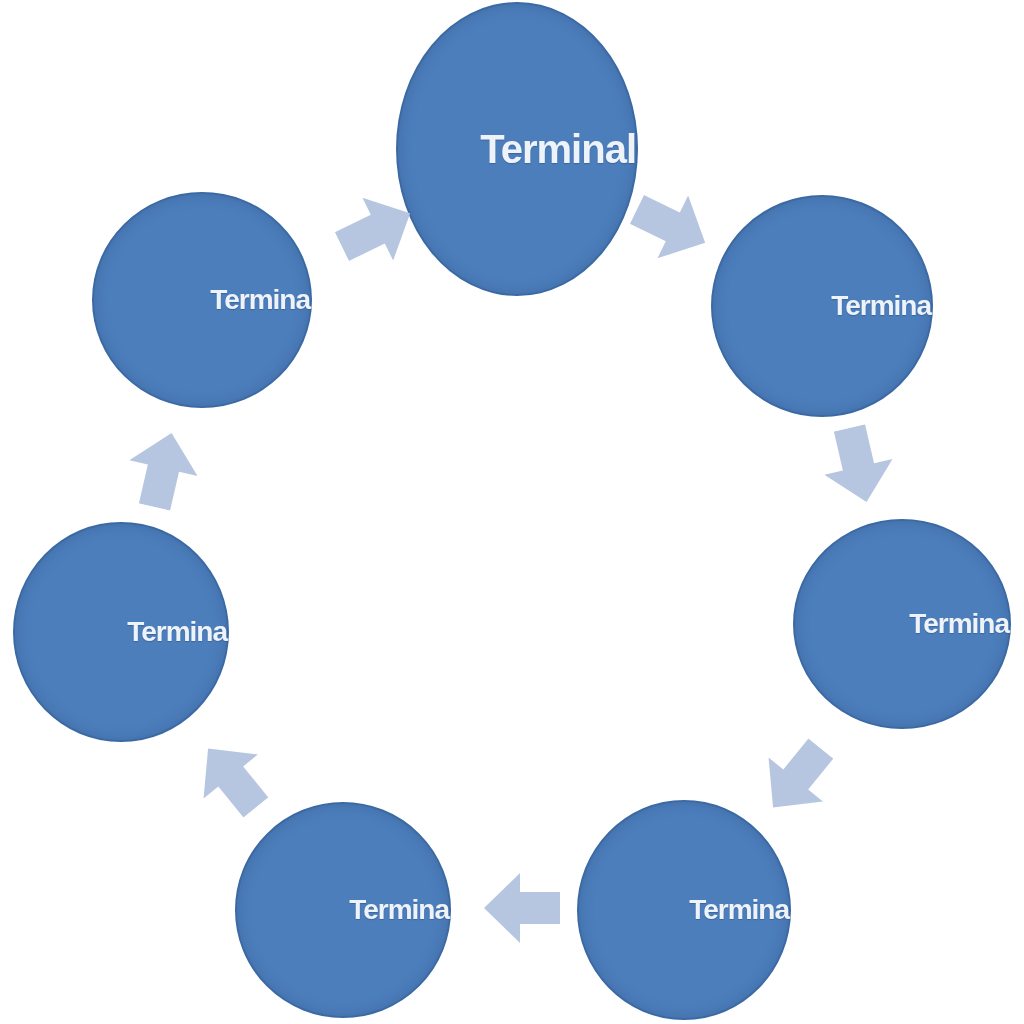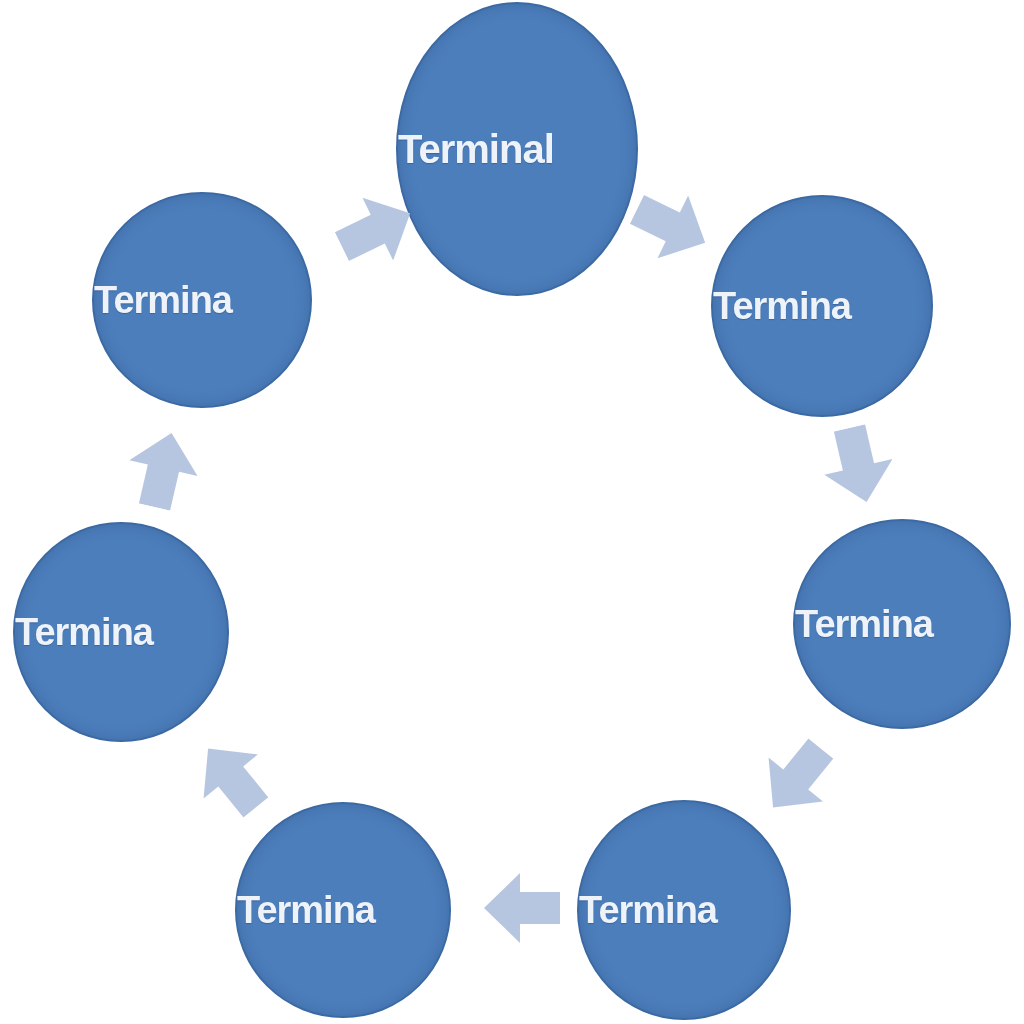--- a/index.html
+++ b/index.html
@@ -16,27 +16,27 @@
     font-family: "Liberation Sans", sans-serif;
   }
   .cycle-node {
     position: absolute;
     border-radius: 50%;
     background: var(--node-fill, #4c7ebc);
     border: 2px solid var(--node-border, #3b69a3);
     box-sizing: border-box;
     display: flex;
     align-items: center;
-    justify-content: flex-start;
+    justify-content: flex-end;
     box-shadow: inset 0 0 14px rgba(30,60,100,0.25);
   }
   .node-label {
     color: var(--label-color, #eef3fa);
     font-weight: bold;
-    font-size: 38px;
+    font-size: 28px;
     letter-spacing: -1px;
     text-shadow: 0 1px 1px rgba(40,70,120,0.45);
     white-space: nowrap;
     user-select: none;
   }
   .cycle-node.large .node-label {
     font-size: 40px;
   }
   .cycle-arrow {
     position: absolute;

